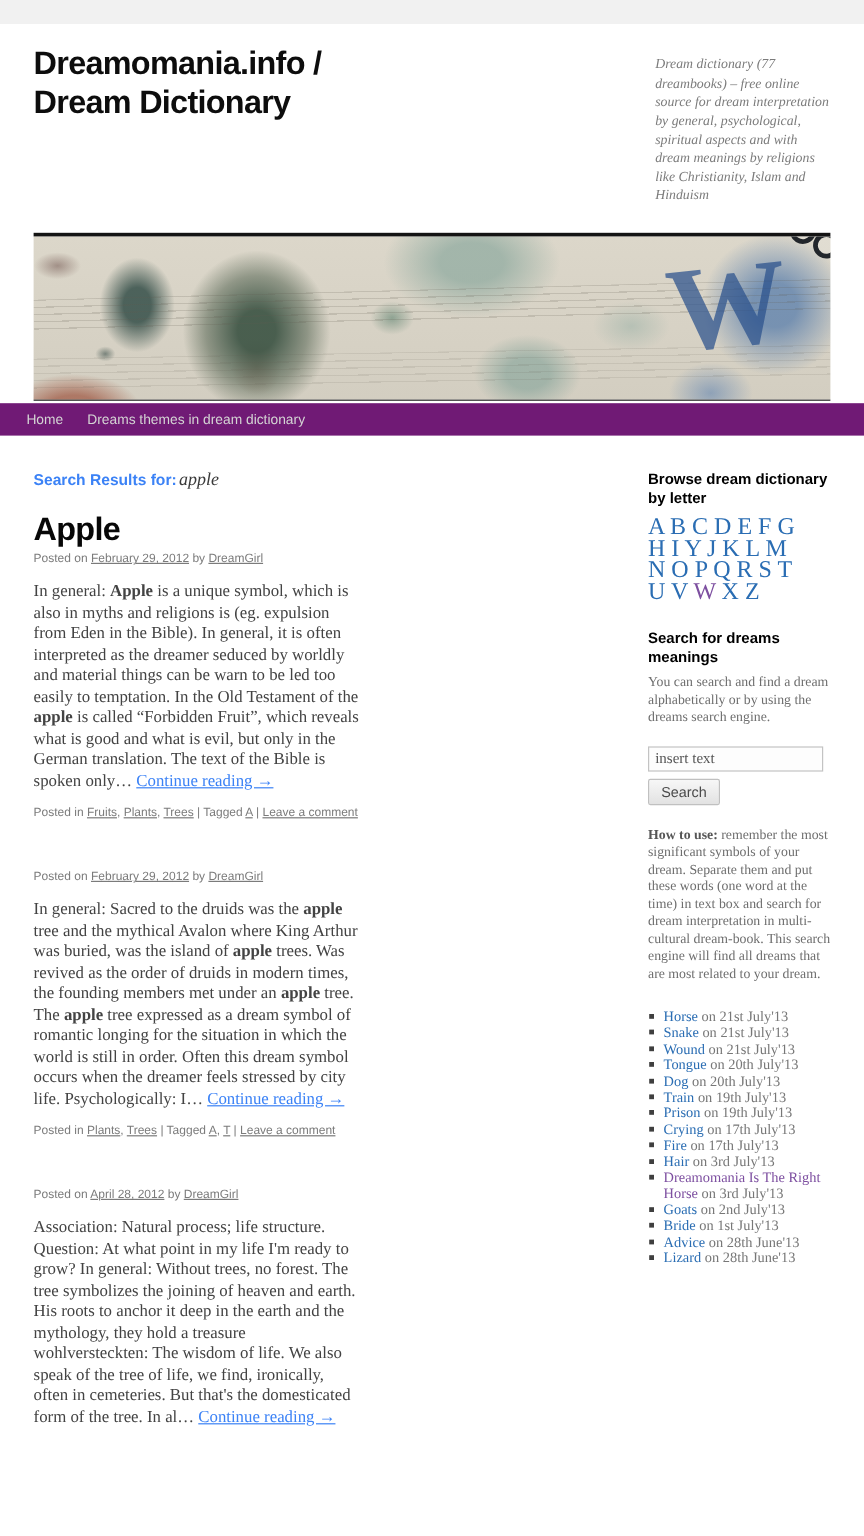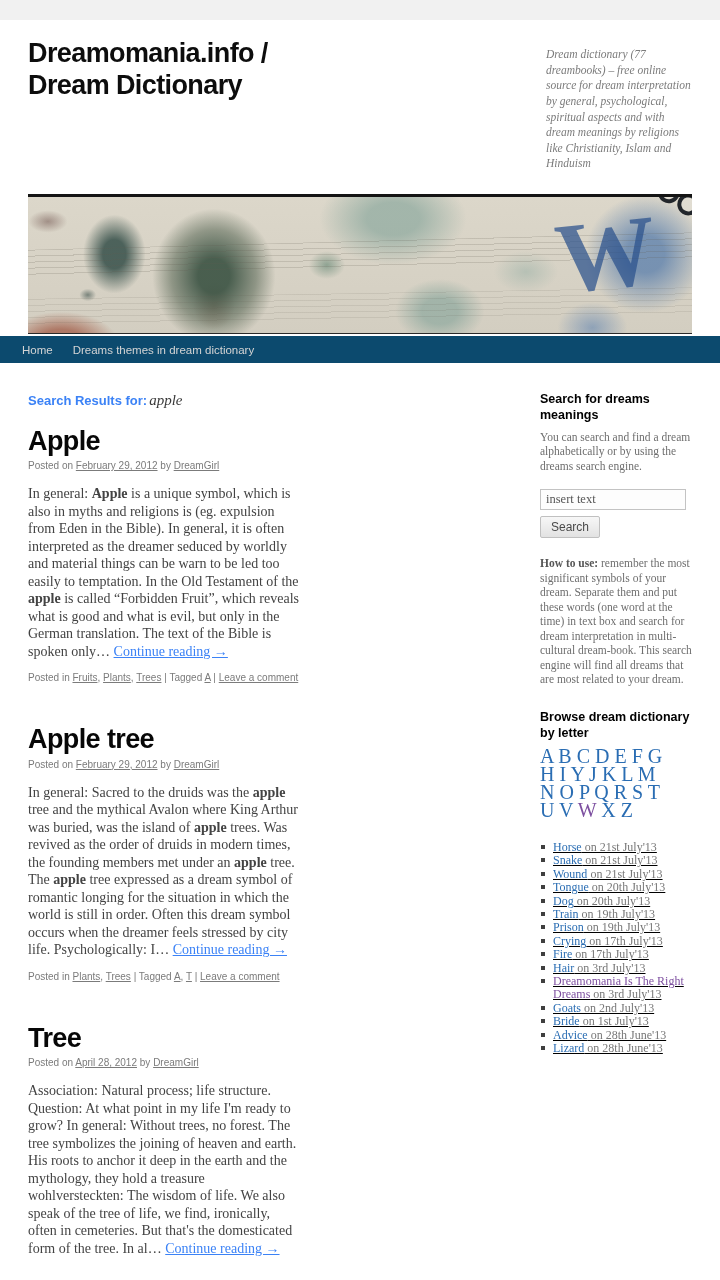--- a/index.html
+++ b/index.html
@@ -57,21 +57,21 @@
     color:rgba(42,80,140,.72); transform:rotate(-6deg);
   }
   .glasses { position:absolute; right:-8px; top:-10px; transform:rotate(32deg); }
   .lens {
     display:inline-block; width:22px; height:22px; border:4px solid #22262b;
     border-radius:50%; background:rgba(240,240,235,.25);
   }
   .l2 { margin-left:1px; }
 
   
-  .main-nav { background:#0c4a6e; height:27px; display:flex; align-items:center; padding-left:22px; gap:20px; }
+  .main-nav { background:#701a75; height:27px; display:flex; align-items:center; padding-left:22px; gap:20px; }
   .nav-link { color:#d4d4d4; font-size:11.5px; text-decoration:none; cursor:pointer; }
 
   
   .content { display:flex; justify-content:space-between; padding:0 28px; margin-top:28px; }
   .posts-col { width:272px; }
   .sidebar { width:152px; }
 
   .search-results-line { margin-bottom:4px; }
   .srl-label { font:bold 13px "Liberation Sans", sans-serif; color:#3b82f6; }
   .srl-query { font:italic 15px "Liberation Serif", serif; color:#3a3a3a; margin-left:2px; }
@@ -101,21 +101,21 @@
     font:12.5px "Liberation Serif", serif; color:#555; padding:2px 5px; margin:16px 0 6px;
   }
   .search-button {
     font:12px "Liberation Sans", sans-serif; color:#4a4a4a;
     background:linear-gradient(#f7f7f7,#e2e2e2); border:1px solid #c0c0c0;
     border-radius:2px; padding:3px 10px; cursor:pointer;
   }
   .how-to { margin-top:18px; }
   .how-to b { color:#565656; }
   .recent-list { list-style:none; margin:2px 0 0; padding:0; font:12px/13.4px "Liberation Serif", serif; }
-  .recent-item { position:relative; padding-left:13px;text-decoration:underline; }
+  .recent-item { position:relative; padding-left:13px; }
   .bullet { position:absolute; left:1px; top:4px; width:4px; height:4px; background:#3f3f3f; }
   .recent-link { color:#2a6db3; text-decoration:none; cursor:pointer; }
   .recent-link.visited { color:#7d4fa0; }
   .recent-rest { color:#777; }
 </style>
 </head>
 <body>
 
 <div class="top-strip"></div>
 <div class="page">
@@ -151,75 +151,73 @@
           <span>Posted on</span>
           <a class="meta-link">February 29, 2012</a>
           <span>by</span>
           <a class="meta-link">DreamGirl</a>
         </div>
         <p class="post-body"><span>In general: </span><span class="b">Apple</span><span> is a unique symbol, which is also in myths and religions is (eg. expulsion from Eden in the Bible). In general, it is often interpreted as the dreamer seduced by worldly and material things can be warn to be led too easily to temptation. In the Old Testament of the </span><span class="b">apple</span><span> is called “Forbidden Fruit”, which reveals what is good and what is evil, but only in the German translation. The text of the Bible is spoken only… </span><a class="more-link">Continue reading →</a></p>
         <div class="post-footer"><span>Posted in </span><span class="flink">Fruits</span><span>, </span><span class="flink">Plants</span><span>, </span><span class="flink">Trees</span><span> | Tagged </span><span class="flink">A</span><span> | </span><span class="flink">Leave a comment</span></div>
       </article>
 
       <article class="post">
-        <h2 class="post-title">Apple tree</h2>
         <div class="byline">
           <span>Posted on</span>
           <a class="meta-link">February 29, 2012</a>
           <span>by</span>
           <a class="meta-link">DreamGirl</a>
         </div>
         <p class="post-body"><span>In general: Sacred to the druids was the </span><span class="b">apple</span><span> tree and the mythical Avalon where King Arthur was buried, was the island of </span><span class="b">apple</span><span> trees. Was revived as the order of druids in modern times, the founding members met under an </span><span class="b">apple</span><span> tree. The </span><span class="b">apple</span><span> tree expressed as a dream symbol of romantic longing for the situation in which the world is still in order. Often this dream symbol occurs when the dreamer feels stressed by city life. Psychologically: I… </span><a class="more-link">Continue reading →</a></p>
         <div class="post-footer"><span>Posted in </span><span class="flink">Plants</span><span>, </span><span class="flink">Trees</span><span> | Tagged </span><span class="flink">A</span><span>, </span><span class="flink">T</span><span> | </span><span class="flink">Leave a comment</span></div>
       </article>
 
       <article class="post">
-        <h2 class="post-title">Tree</h2>
         <div class="byline">
           <span>Posted on</span>
           <a class="meta-link">April 28, 2012</a>
           <span>by</span>
           <a class="meta-link">DreamGirl</a>
         </div>
         <p class="post-body"><span>Association: Natural process; life structure. Question: At what point in my life I'm ready to grow? In general: Without trees, no forest. The tree symbolizes the joining of heaven and earth. His roots to anchor it deep in the earth and the mythology, they hold a treasure wohlversteckten: The wisdom of life. We also speak of the tree of life, we find, ironically, often in cemeteries. But that's the domesticated form of the tree. In al… </span><a class="more-link">Continue reading →</a></p>
       </article>
 
     </main>
 
     <aside class="sidebar">
 
       <section class="widget">
+        <h3 class="widget-title">Browse dream dictionary by letter</h3>
+        <div class="letters"><a class="letter">A </a><a class="letter">B </a><a class="letter">C </a><a class="letter">D </a><a class="letter">E </a><a class="letter">F </a><a class="letter">G
+</a><a class="letter">H </a><a class="letter">I </a><a class="letter">Y </a><a class="letter">J </a><a class="letter">K </a><a class="letter">L </a><a class="letter">M
+</a><a class="letter">N </a><a class="letter">O </a><a class="letter">P </a><a class="letter">Q </a><a class="letter">R </a><a class="letter">S </a><a class="letter">T
+</a><a class="letter">U </a><a class="letter">V </a><a class="letter visited">W </a><a class="letter">X </a><a class="letter">Z</a></div>
+      </section>
+
+      <section class="widget">
         <h3 class="widget-title">Search for dreams meanings</h3>
         <p class="widget-text">You can search and find a dream alphabetically or by using the dreams search engine.</p>
         <input type="text" class="search-input" value="insert text" style="">
         <div><button class="search-button">Search</button></div>
         <p class="widget-text how-to"><b>How to use:</b><span> remember the most significant symbols of your dream. Separate them and put these words (one word at the time) in text box and search for dream interpretation in multi-cultural dream-book. This search engine will find all dreams that are most related to your dream.</span></p>
-      </section>
-
-      <section class="widget">
-        <h3 class="widget-title">Browse dream dictionary by letter</h3>
-        <div class="letters"><a class="letter">A </a><a class="letter">B </a><a class="letter">C </a><a class="letter">D </a><a class="letter">E </a><a class="letter">F </a><a class="letter">G
-</a><a class="letter">H </a><a class="letter">I </a><a class="letter">Y </a><a class="letter">J </a><a class="letter">K </a><a class="letter">L </a><a class="letter">M
-</a><a class="letter">N </a><a class="letter">O </a><a class="letter">P </a><a class="letter">Q </a><a class="letter">R </a><a class="letter">S </a><a class="letter">T
-</a><a class="letter">U </a><a class="letter">V </a><a class="letter visited">W </a><a class="letter">X </a><a class="letter">Z</a></div>
       </section>
 
       <section class="widget">
         <ul class="recent-list">
             <li class="recent-item"><span class="bullet"></span><a class="recent-link">Horse</a><span class="recent-rest"> on 21st July'13</span></li>
             <li class="recent-item"><span class="bullet"></span><a class="recent-link">Snake</a><span class="recent-rest"> on 21st July'13</span></li>
             <li class="recent-item"><span class="bullet"></span><a class="recent-link">Wound</a><span class="recent-rest"> on 21st July'13</span></li>
             <li class="recent-item"><span class="bullet"></span><a class="recent-link">Tongue</a><span class="recent-rest"> on 20th July'13</span></li>
             <li class="recent-item"><span class="bullet"></span><a class="recent-link">Dog</a><span class="recent-rest"> on 20th July'13</span></li>
             <li class="recent-item"><span class="bullet"></span><a class="recent-link">Train</a><span class="recent-rest"> on 19th July'13</span></li>
             <li class="recent-item"><span class="bullet"></span><a class="recent-link">Prison</a><span class="recent-rest"> on 19th July'13</span></li>
             <li class="recent-item"><span class="bullet"></span><a class="recent-link">Crying</a><span class="recent-rest"> on 17th July'13</span></li>
             <li class="recent-item"><span class="bullet"></span><a class="recent-link">Fire</a><span class="recent-rest"> on 17th July'13</span></li>
             <li class="recent-item"><span class="bullet"></span><a class="recent-link">Hair</a><span class="recent-rest"> on 3rd July'13</span></li>
-            <li class="recent-item"><span class="bullet"></span><a class="recent-link visited">Dreamomania Is The Right Dreams</a><span class="recent-rest"> on 3rd July'13</span></li>
+            <li class="recent-item"><span class="bullet"></span><a class="recent-link visited">Dreamomania Is The Right Horse</a><span class="recent-rest"> on 3rd July'13</span></li>
             <li class="recent-item"><span class="bullet"></span><a class="recent-link">Goats</a><span class="recent-rest"> on 2nd July'13</span></li>
             <li class="recent-item"><span class="bullet"></span><a class="recent-link">Bride</a><span class="recent-rest"> on 1st July'13</span></li>
             <li class="recent-item"><span class="bullet"></span><a class="recent-link">Advice</a><span class="recent-rest"> on 28th June'13</span></li>
             <li class="recent-item"><span class="bullet"></span><a class="recent-link">Lizard</a><span class="recent-rest"> on 28th June'13</span></li>
           </ul>
       </section>
 
     </aside>
   </div>
 </div>

